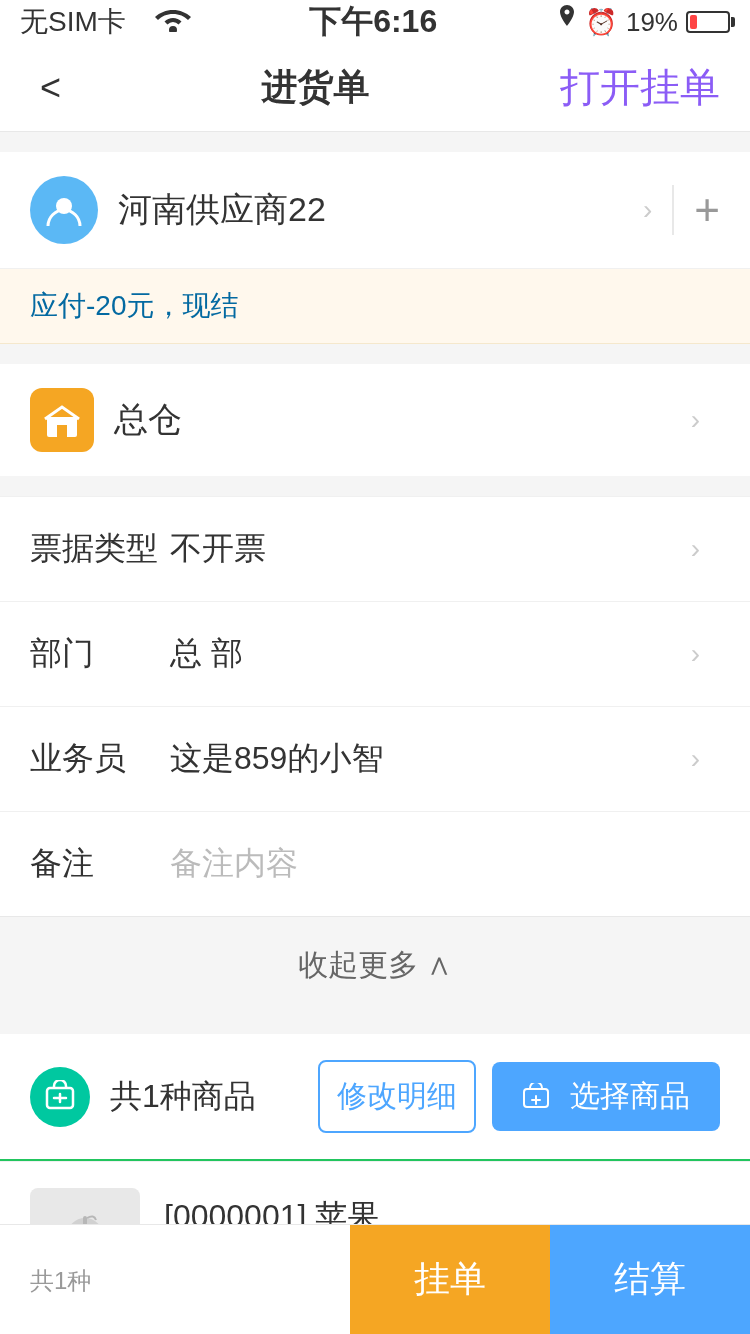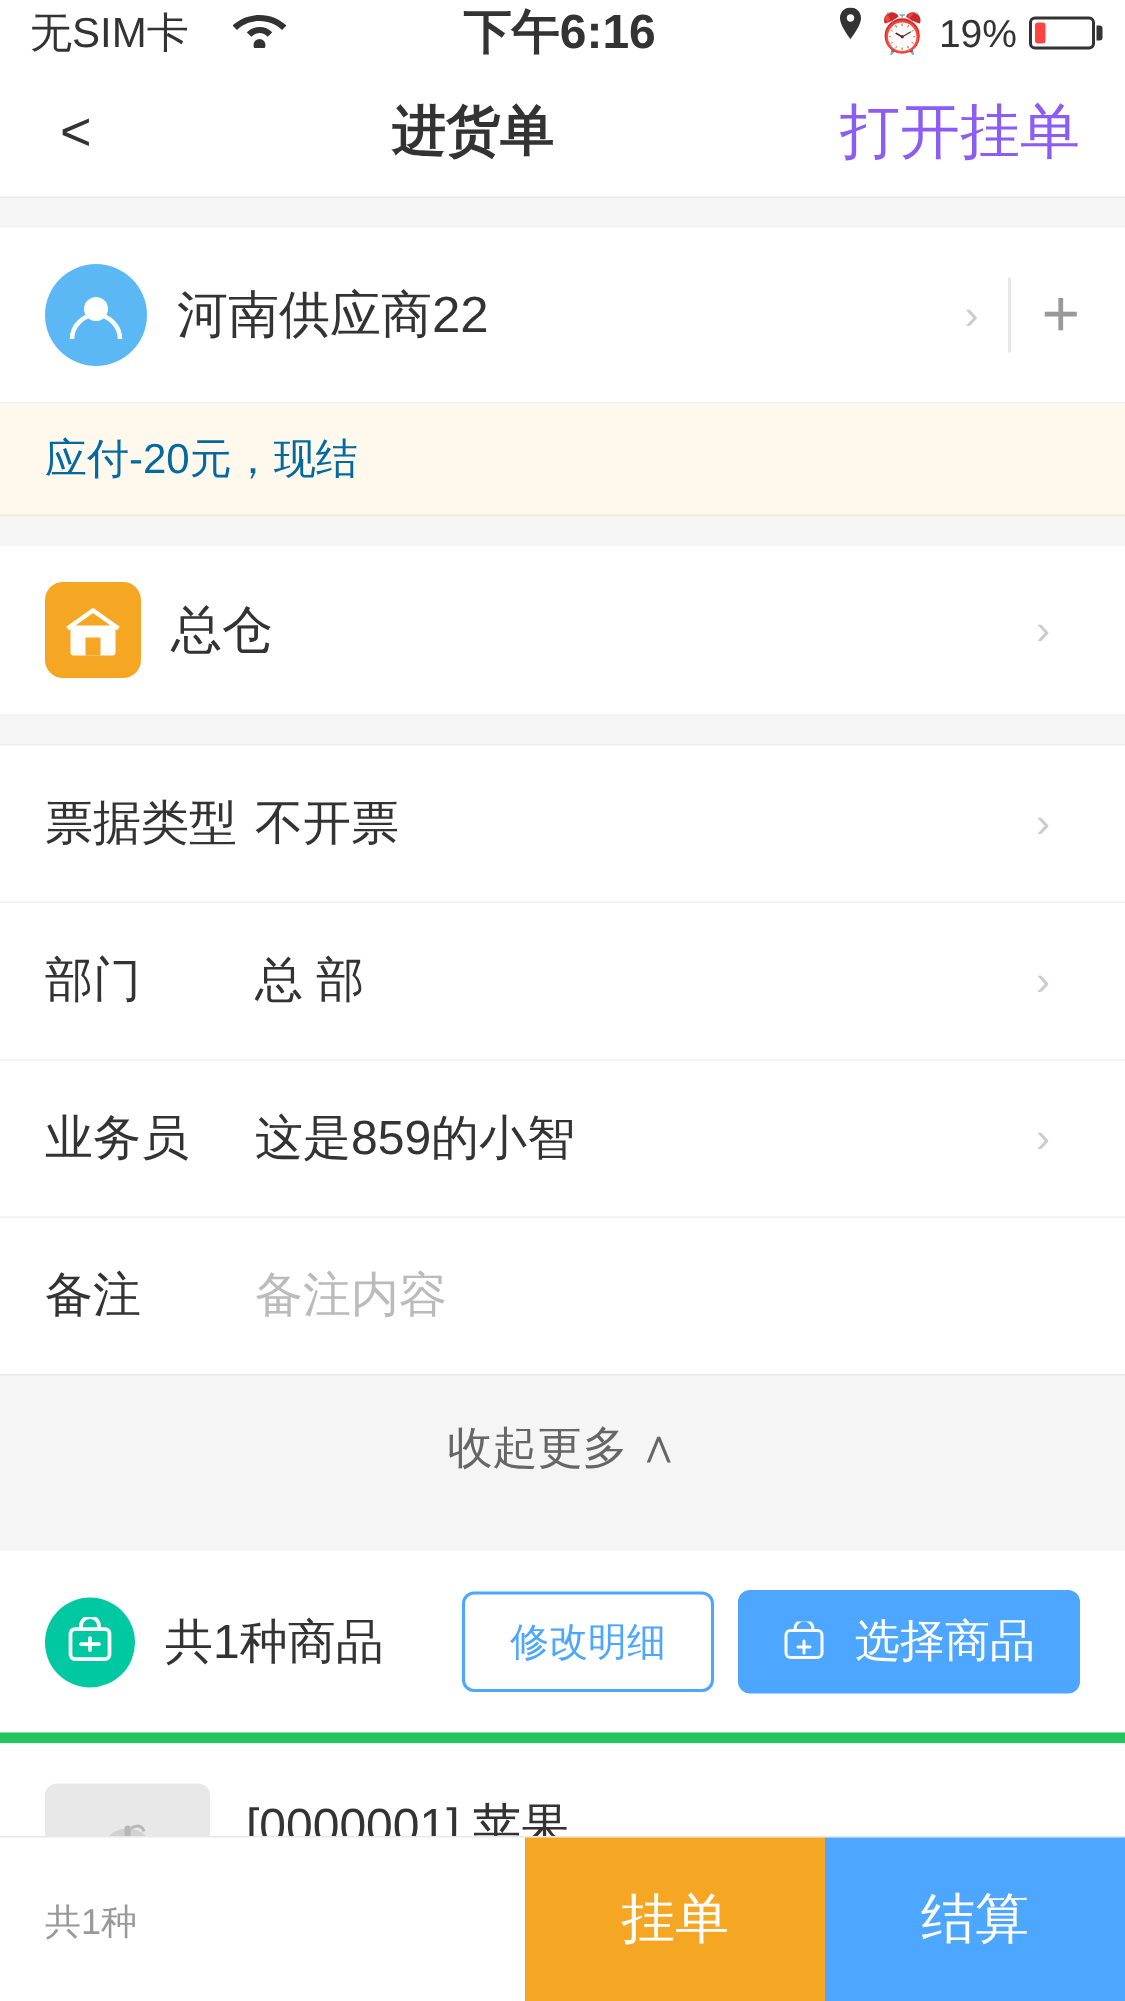--- a/index.html
+++ b/index.html
@@ -206,21 +206,21 @@
       border-top: 1px solid #e8e8e8;
     }
 
     
     .product-header {
       background: #fff;
       display: flex;
       align-items: center;
       padding: 26px 30px;
       margin-top: 20px;
-      border-bottom: 7px solid #22c55e;
+      border-bottom: 2px solid #22c55e;
     }
     .product-count-icon {
       width: 60px;
       height: 60px;
       border-radius: 50%;
       background: #00c8a0;
       display: flex;
       align-items: center;
       justify-content: center;
       margin-right: 20px;
@@ -229,22 +229,22 @@
     .product-count-text {
       flex: 1;
       font-size: 32px;
       color: #333;
     }
     .btn-modify {
       border: 2px solid #4da6ff;
       color: #4da6ff;
       background: #fff;
       border-radius: 8px;
-      padding: 14px 30px;
-      font-size: 26px;
+      padding: 14px 17px;
+      font-size: 30px;
       cursor: pointer;
       margin-right: 16px;
     }
     .btn-select {
       background: #4da6ff;
       color: #fff;
       border: none;
       border-radius: 8px;
       padding: 14px 30px;
       font-size: 30px;

